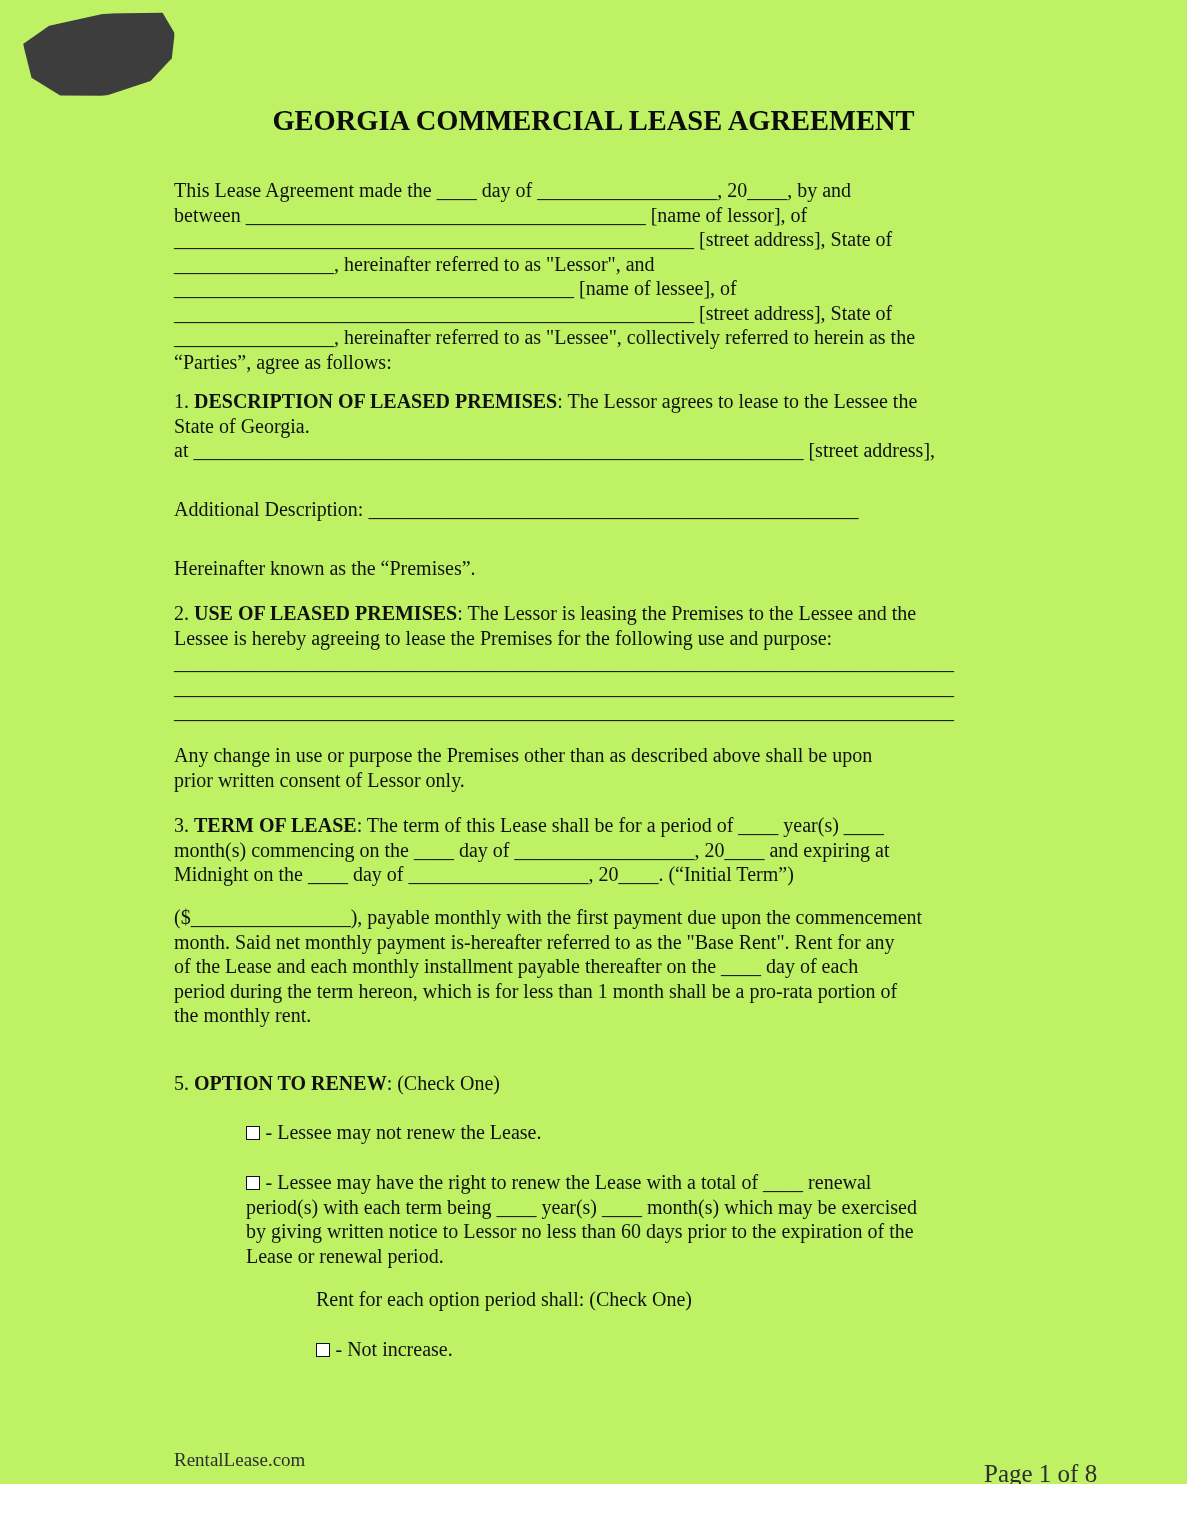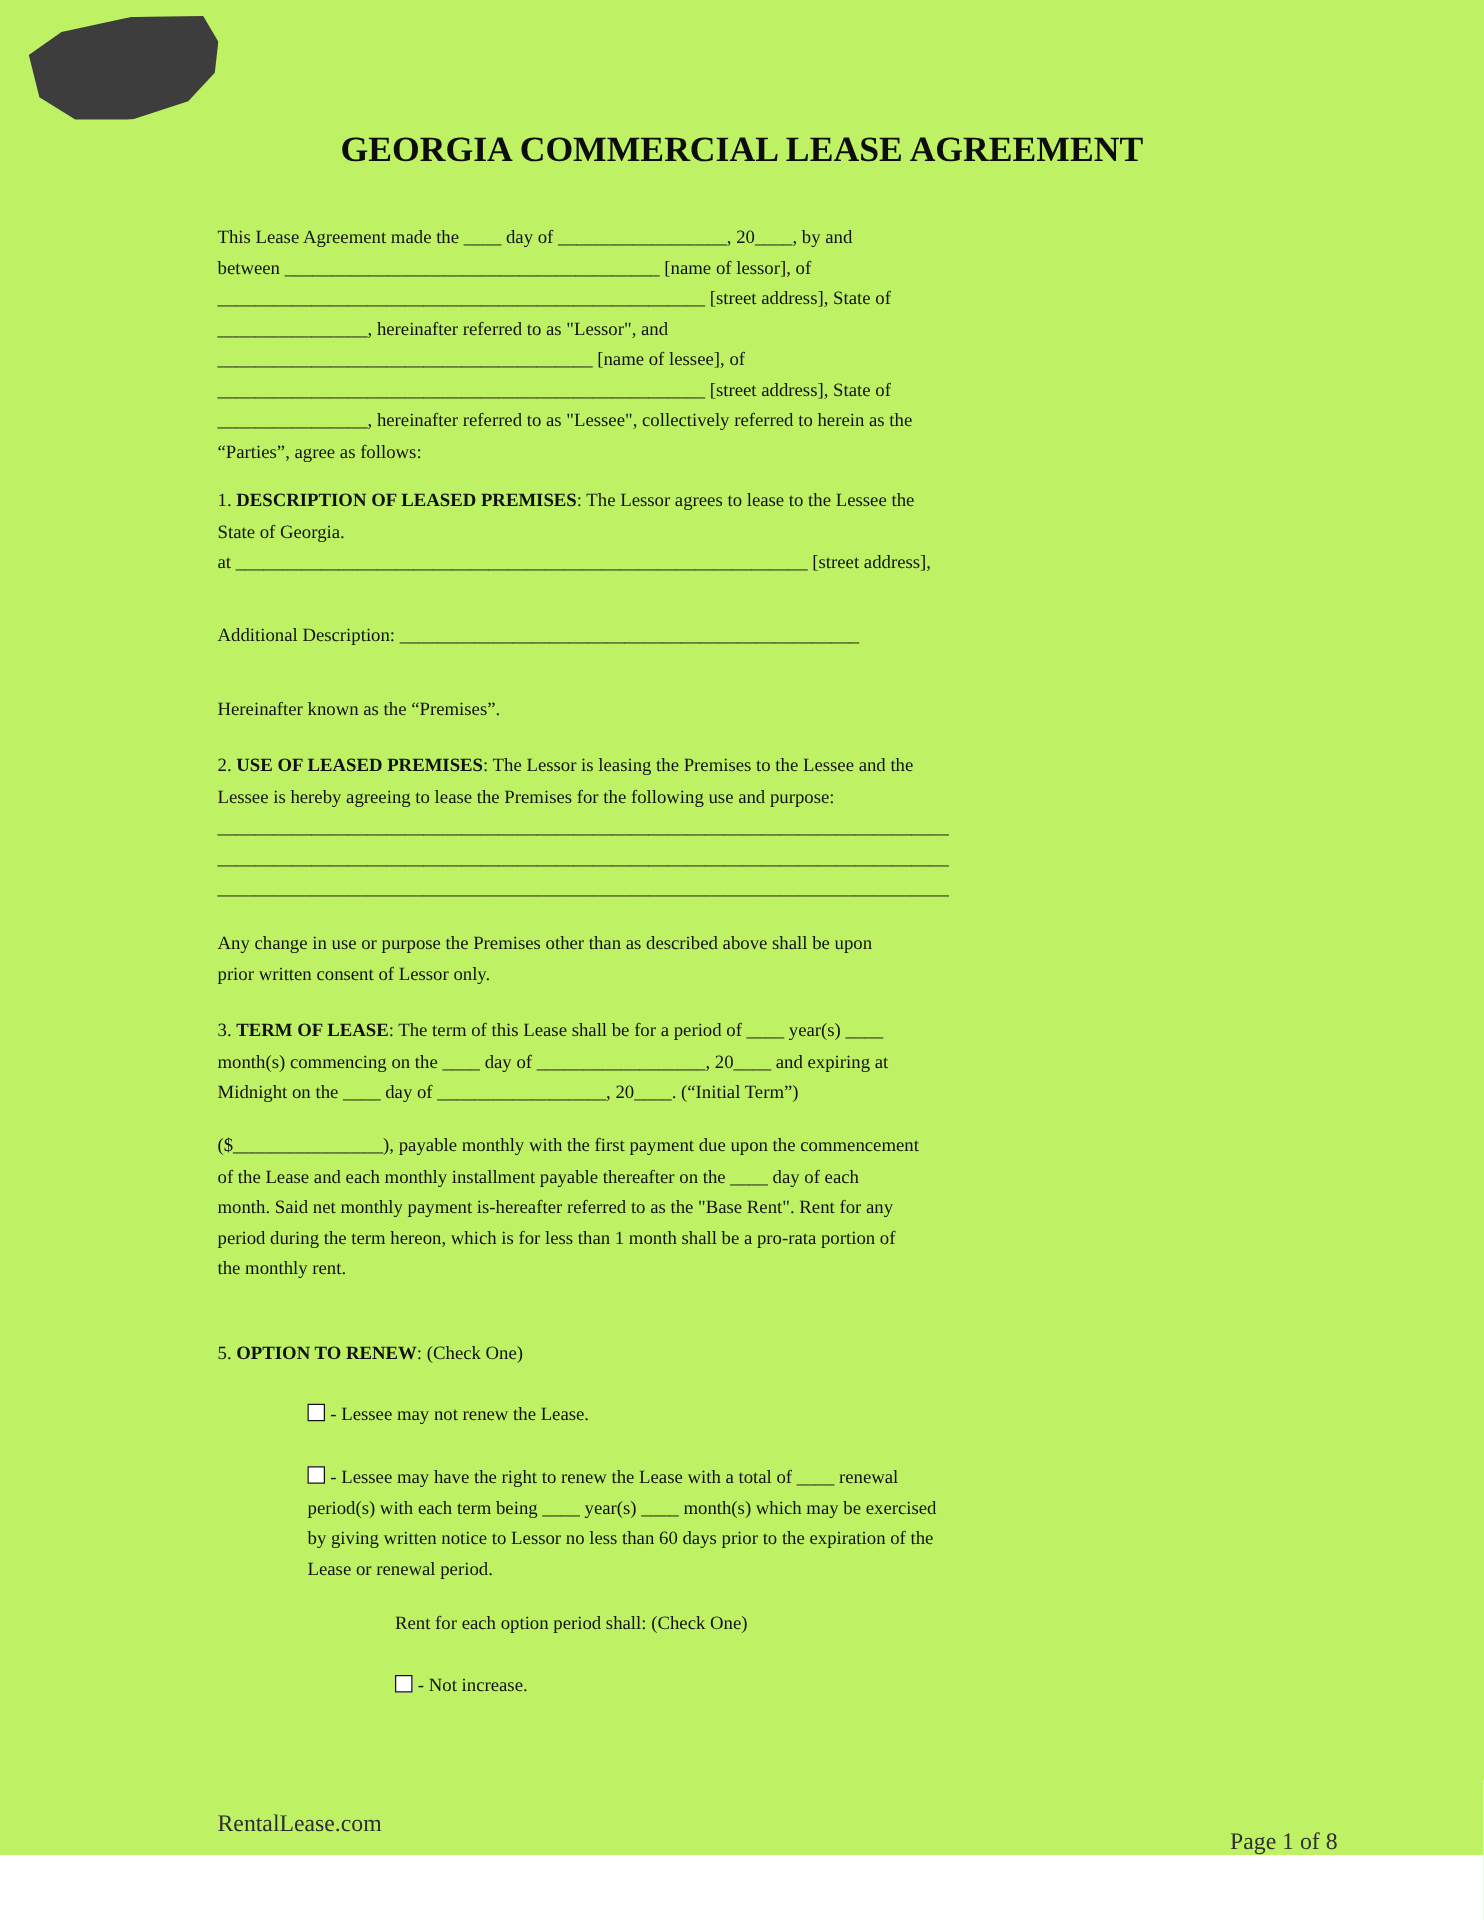--- a/index.html
+++ b/index.html
@@ -19,39 +19,39 @@
     clip-path:polygon(0% 30%,18% 10%,55% 0%,93% 4%,100% 30%,97% 60%,82% 86%,52% 100%,22% 96%,4% 72%);
   }
   .title{
     position:absolute;top:104px;left:0;width:100%;
     margin:0;text-align:center;
     font-size:28.5px;line-height:34px;font-weight:bold;color:#0d0d0d;
   }
   .block{position:absolute;}
   .line{
     white-space:pre;
-    font-size:15px;line-height:24.5px;
+    font-size:20px;line-height:24.5px;
     color:#111111;
   }
   .bold{font-weight:bold;}
   .cbx{
     display:inline-block;
     width:11.5px;height:12.5px;
     border:1.7px solid #111111;
     vertical-align:-1px;
     margin-right:1px;
     background:#ffffff;
   }
   .footer-site{
     position:absolute;left:174px;top:1448px;
     font-size:19px;line-height:24.5px;color:#2e2e2e;
   }
   .footer-page{
     position:absolute;left:984px;top:1462px;
-    font-size:19px;line-height:24.5px;color:#2e2e2e;
+    font-size:25px;line-height:24.5px;color:#2e2e2e;
   }
 </style>
 </head>
 <body>
 
 <div class="page">
   <div class="scan-artifact" style="background: rgb(61, 61, 61);"></div>
   <h1 class="title">GEORGIA COMMERCIAL LEASE AGREEMENT</h1>
   <div id="body-blocks">
       <div class="block" style="top: 178px; left: 174px;">
@@ -86,22 +86,22 @@
         <div class="line"><span>Any change in use or purpose the Premises other than as described above shall be upon</span></div>
         <div class="line"><span>prior written consent of Lessor only.</span></div>
       </div>
       <div class="block" style="top: 813px; left: 174px;">
         <div class="line"><span>3. </span><span class="bold">TERM OF LEASE</span><span>: The term of this Lease shall be for a period of ____ year(s) ____</span></div>
         <div class="line"><span>month(s) commencing on the ____ day of __________________, 20____ and expiring at</span></div>
         <div class="line"><span>Midnight on the ____ day of __________________, 20____. (“Initial Term”)</span></div>
       </div>
       <div class="block" style="top: 905px; left: 174px;">
         <div class="line"><span>($________________), payable monthly with the first payment due upon the commencement</span></div>
+        <div class="line"><span>month. Said net monthly payment is-hereafter referred to as the "Base Rent". Rent for any</span></div>
         <div class="line"><span>of the Lease and each monthly installment payable thereafter on the ____ day of each</span></div>
-        <div class="line"><span>month. Said net monthly payment is-hereafter referred to as the "Base Rent". Rent for any</span></div>
         <div class="line"><span>period during the term hereon, which is for less than 1 month shall be a pro-rata portion of</span></div>
         <div class="line"><span>the monthly rent.</span></div>
       </div>
       <div class="block" style="top: 1071px; left: 174px;">
         <div class="line"><span>5. </span><span class="bold">OPTION TO RENEW</span><span>: (Check One)</span></div>
       </div>
       <div class="block" style="top: 1120px; left: 246px;">
         <div class="line"><span class="cbx" style="border-color: rgb(17, 17, 17);"></span><span> - Lessee may not renew the Lease.</span></div>
       </div>
       <div class="block" style="top: 1170px; left: 246px;">

